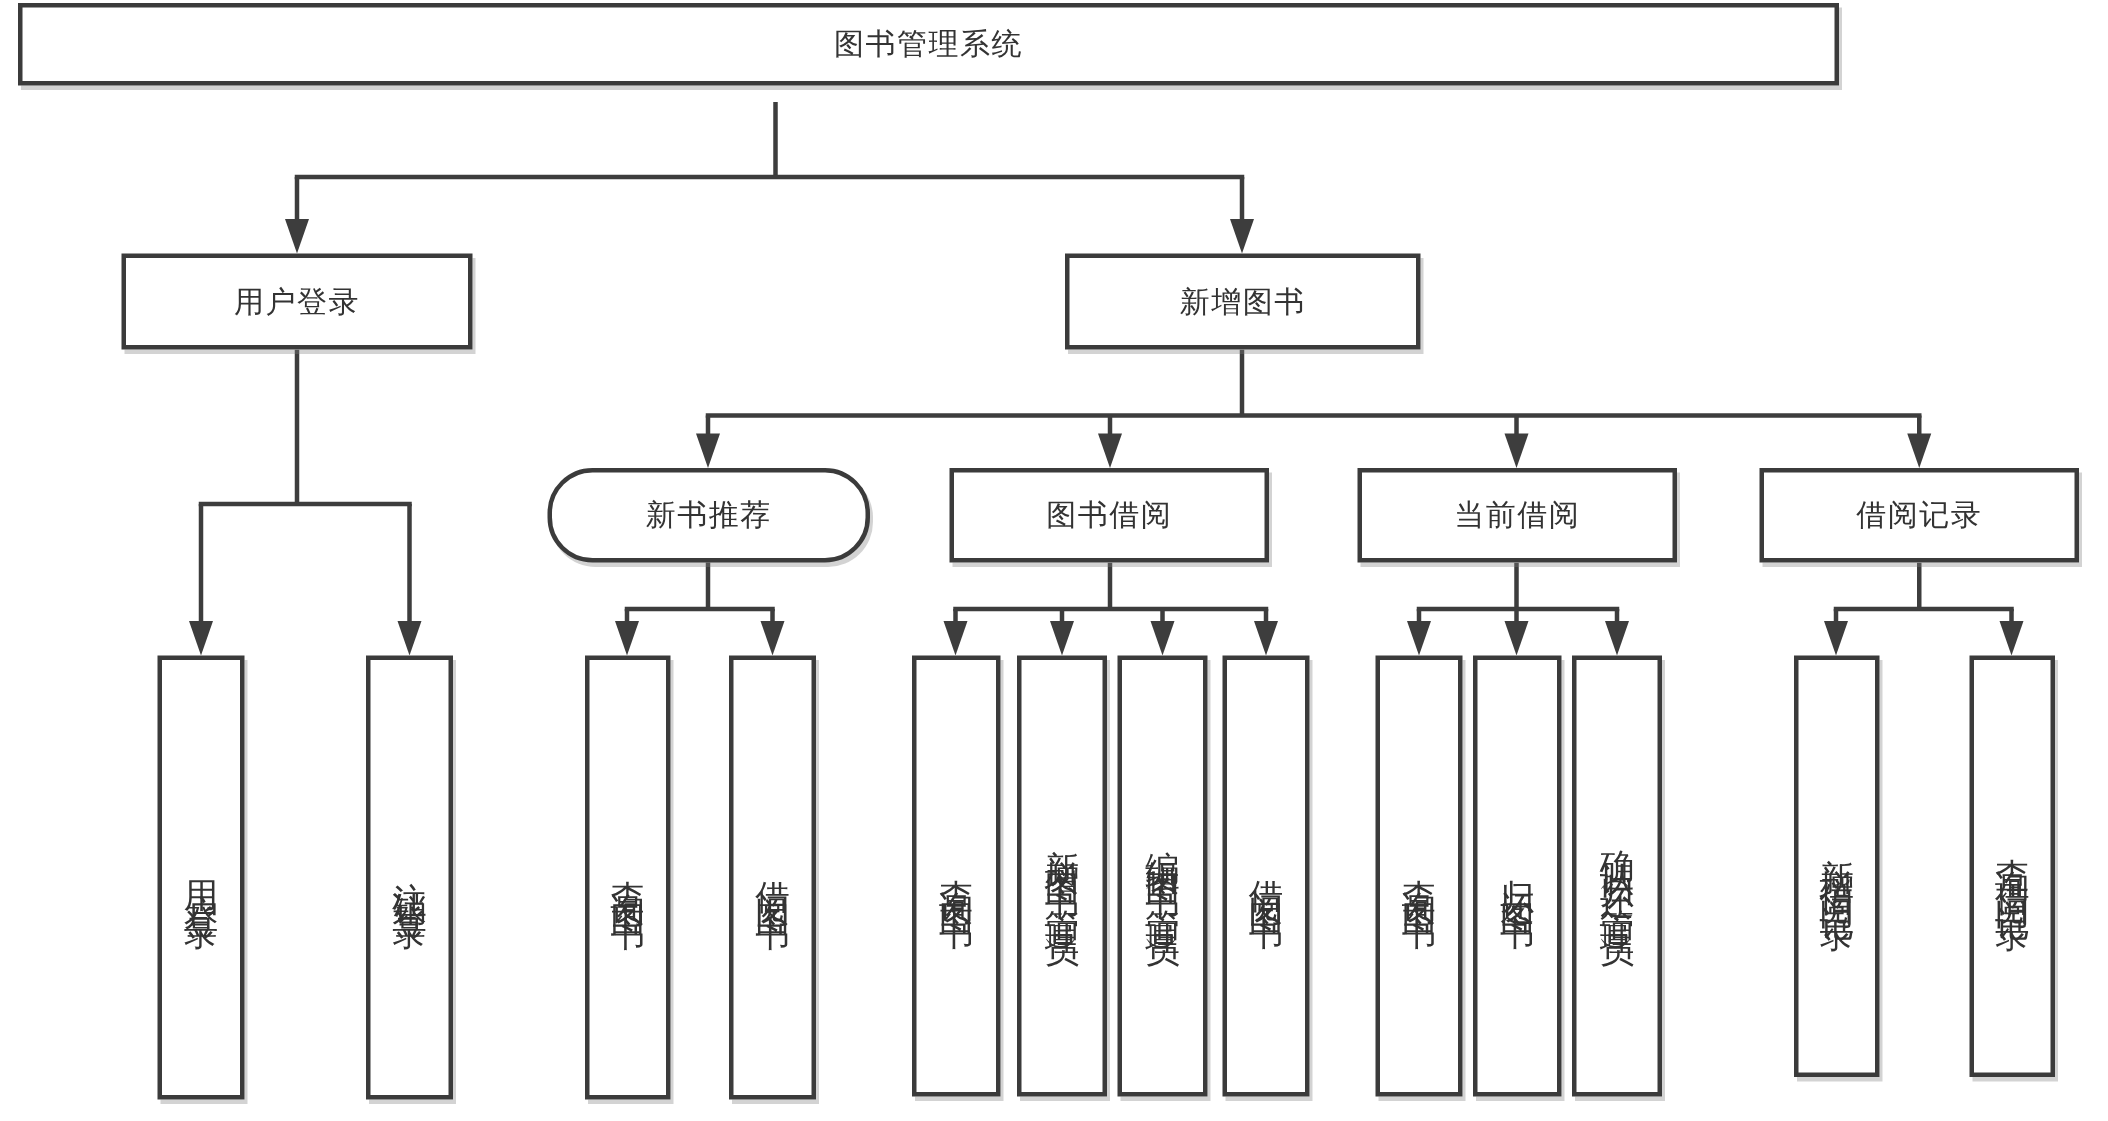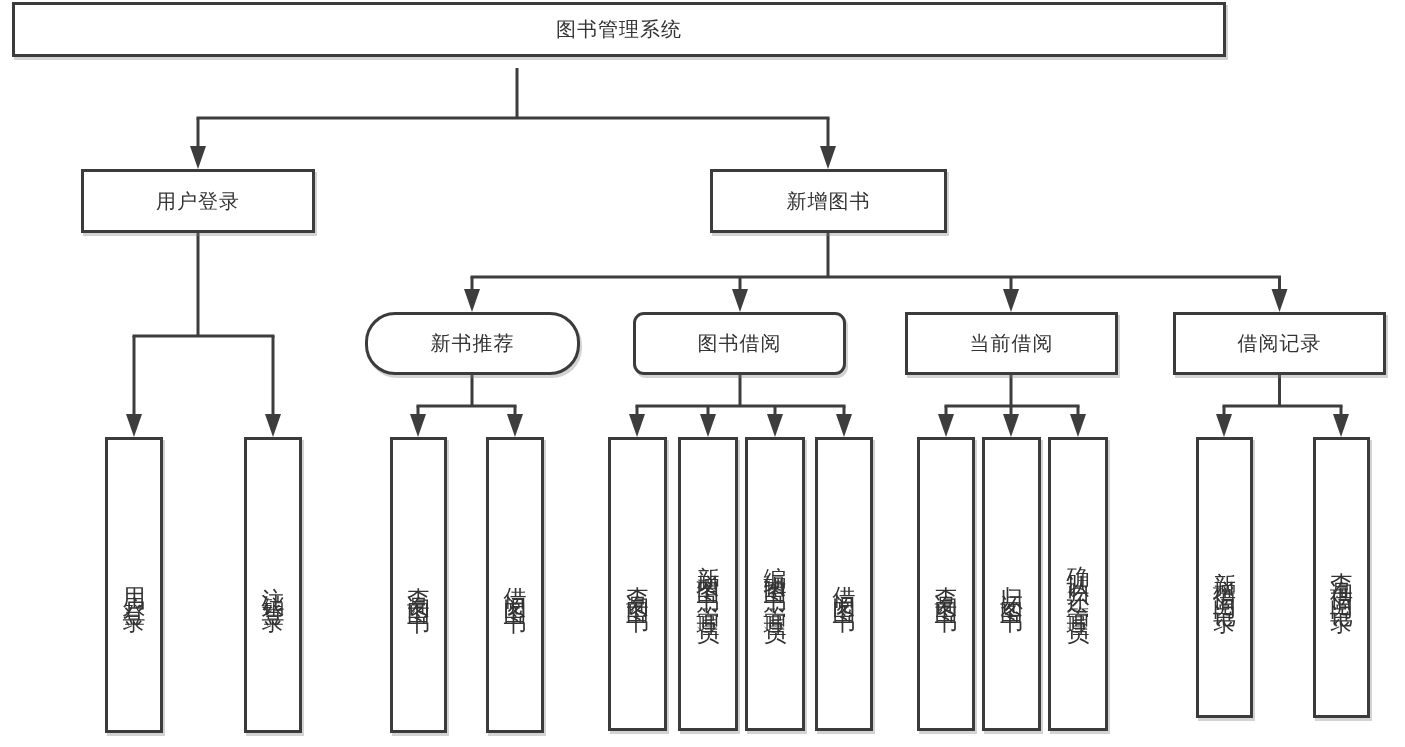--- a/index.html
+++ b/index.html
@@ -128,21 +128,21 @@
       <polygon points="1333,414 1349,414 1341,437"></polygon>
     </g>
   </svg>
 
   <div class="node h" style="left:12px; top:2px; width:1214px; height:55px;">图书管理系统</div>
 
   <div class="node h" style="left:81px; top:169px; width:234px; height:64px;">用户登录</div>
   <div class="node h" style="left:710px; top:169px; width:237px; height:64px;">新增图书</div>
 
   <div class="node h" style="left:365px; top:312px; width:215px; height:63px;border-radius:30px;">新书推荐</div>
-  <div class="node h" style="left:633px; top:312px; width:213px; height:63px;border-radius:11px;">图书借阅</div>
+  <div class="node h" style="left:633px; top:312px; width:213px; height:63px;">图书借阅</div>
   <div class="node h" style="left:905px; top:312px; width:213px; height:63px;">当前借阅</div>
   <div class="node h" style="left:1173px; top:312px; width:213px; height:63px;">借阅记录</div>
 
   <div class="node v" style="left:105px; top:437px; width:58px; height:296px;">用户登录</div>
   <div class="node v" style="left:244px; top:437px; width:58px; height:296px;">注销登录</div>
 
   <div class="node v" style="left:390px; top:437px; width:57px; height:296px;">查询图书</div>
   <div class="node v" style="left:486px; top:437px; width:58px; height:296px;">借阅图书</div>
 
   <div class="node v" style="left:608px; top:437px; width:59px; height:294px;">查询图书</div>

